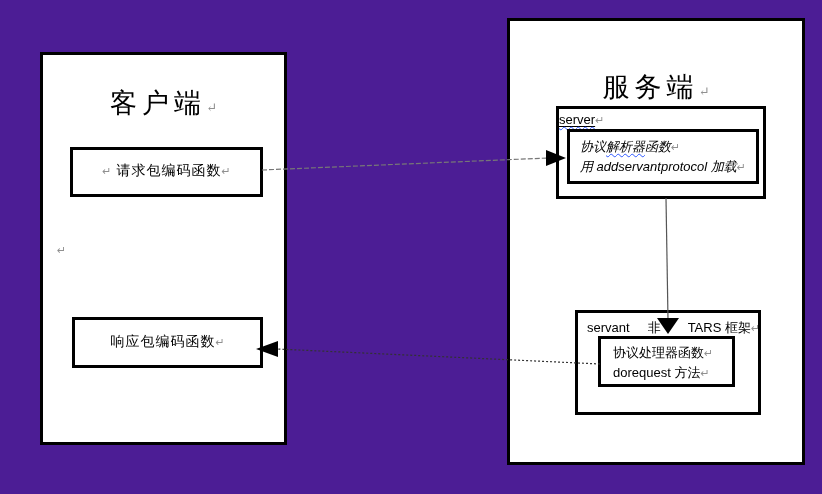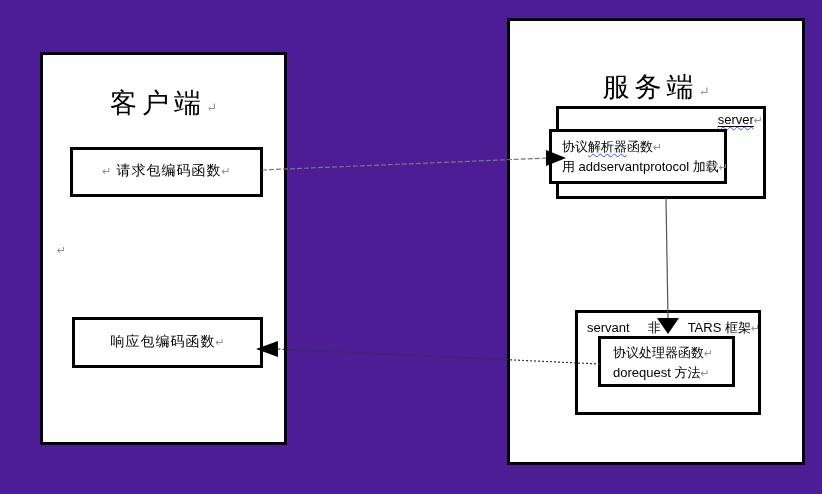--- a/index.html
+++ b/index.html
@@ -13,21 +13,21 @@
     font-family:"Liberation Serif","DejaVu Serif",serif;
     font-size:27px;letter-spacing:5px;color:#000;white-space:nowrap;
   }
   .boxlabel{
     position:absolute;left:0;right:0;top:50%;transform:translateY(-58%);
     text-align:center;font-size:14px;letter-spacing:1px;white-space:nowrap;
   }
   .ret{color:#909090;font-size:11px;letter-spacing:0;vertical-align:baseline;}
   .title .ret{font-size:13px;letter-spacing:0;}
   .grouplabel{
-    position:absolute;top:3px;left:0;right:0;text-align:right;
+    position:absolute;top:3px;left:0;right:0;text-align:left;
     font-size:13px;white-space:nowrap;
   }
   .u-solid{text-decoration:underline solid #000;text-underline-offset:2px;}
   .u-wavy{text-decoration:underline wavy #2e58ff;text-decoration-thickness:1px;text-underline-offset:2px;}
   .innertext{
     position:absolute;left:10px;top:5px;right:2px;
     font-size:13px;line-height:19px;white-space:nowrap;
   }
   .servant-label{
     position:absolute;top:6px;left:9px;right:2px;
@@ -58,21 +58,21 @@
   <div class="stray-ret ret">↵</div>
 
   <div class="box" style="left:507px;top:18px;width:298px;height:447px;">
     <div class="title" style="top:48px;"><span>服务端</span><span class="ret">↵</span></div>
   </div>
 
   <div class="box" style="left:556px;top:106px;width:210px;height:93px;">
     <div class="grouplabel"><span class="u-solid"><span class="u-wavy">server</span></span><span class="ret">↵</span></div>
   </div>
 
-  <div class="box" style="left:549px;top:129px;width:178px;height:55px;">
+  <div class="box" style="left:567px;top:129px;width:192px;height:55px;font-style:italic;">
     <div class="innertext">
       <div><span>协议</span><span class="u-wavy">解析器</span><span>函数</span><span class="ret">↵</span></div>
       <div><span>用 addservantprotocol 加载</span><span class="ret">↵</span></div>
     </div>
   </div>
 
   <div class="box" style="left:575px;top:310px;width:186px;height:105px;">
     <div class="servant-label"><span>servant</span><span class="gap1"></span><span>非</span><span class="gap2"></span><span>TARS 框架</span><span class="ret">↵</span></div>
   </div>
 

